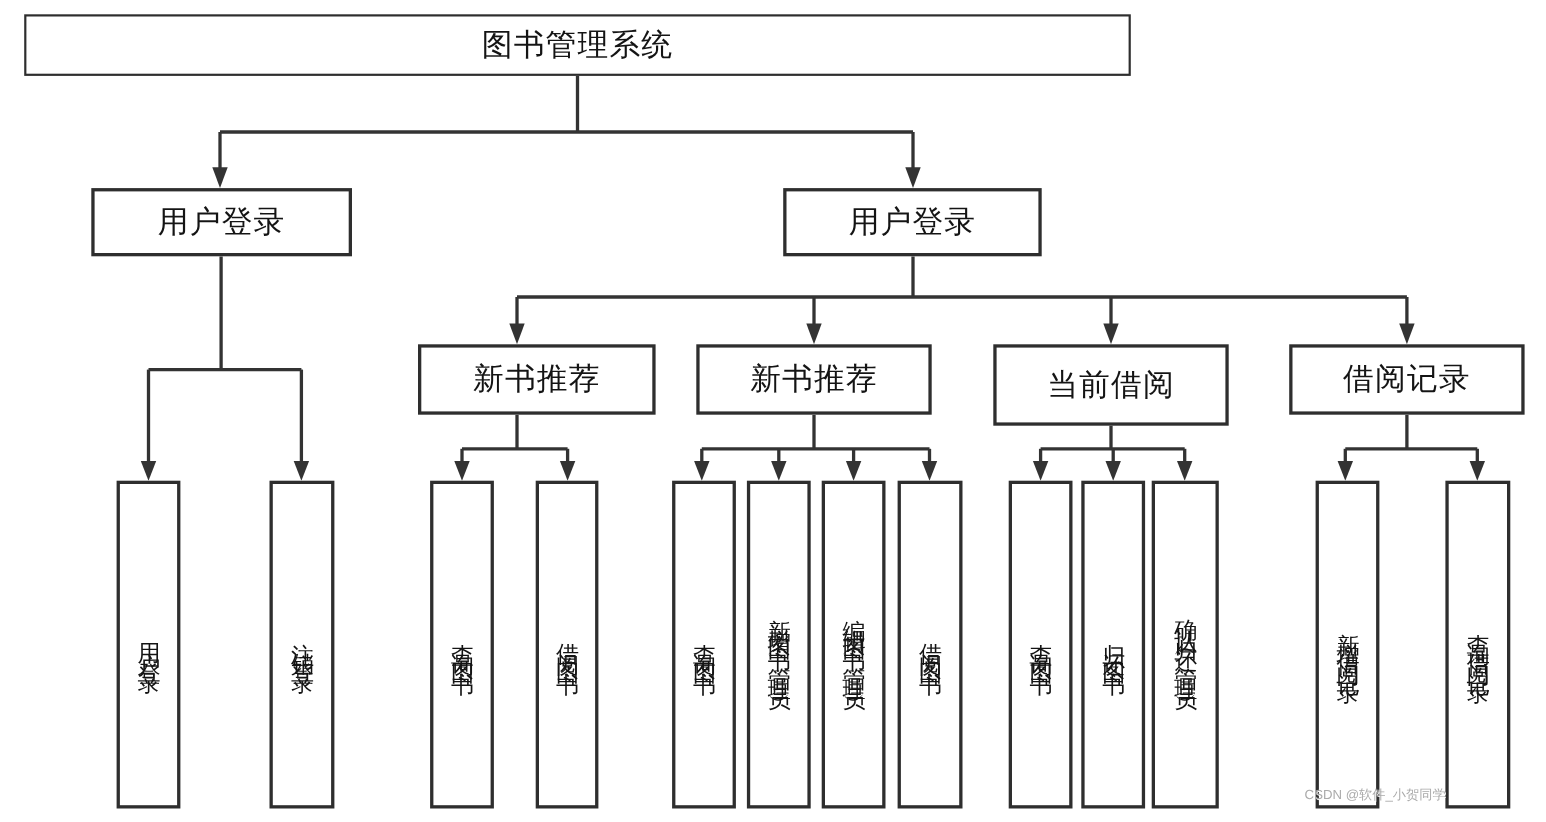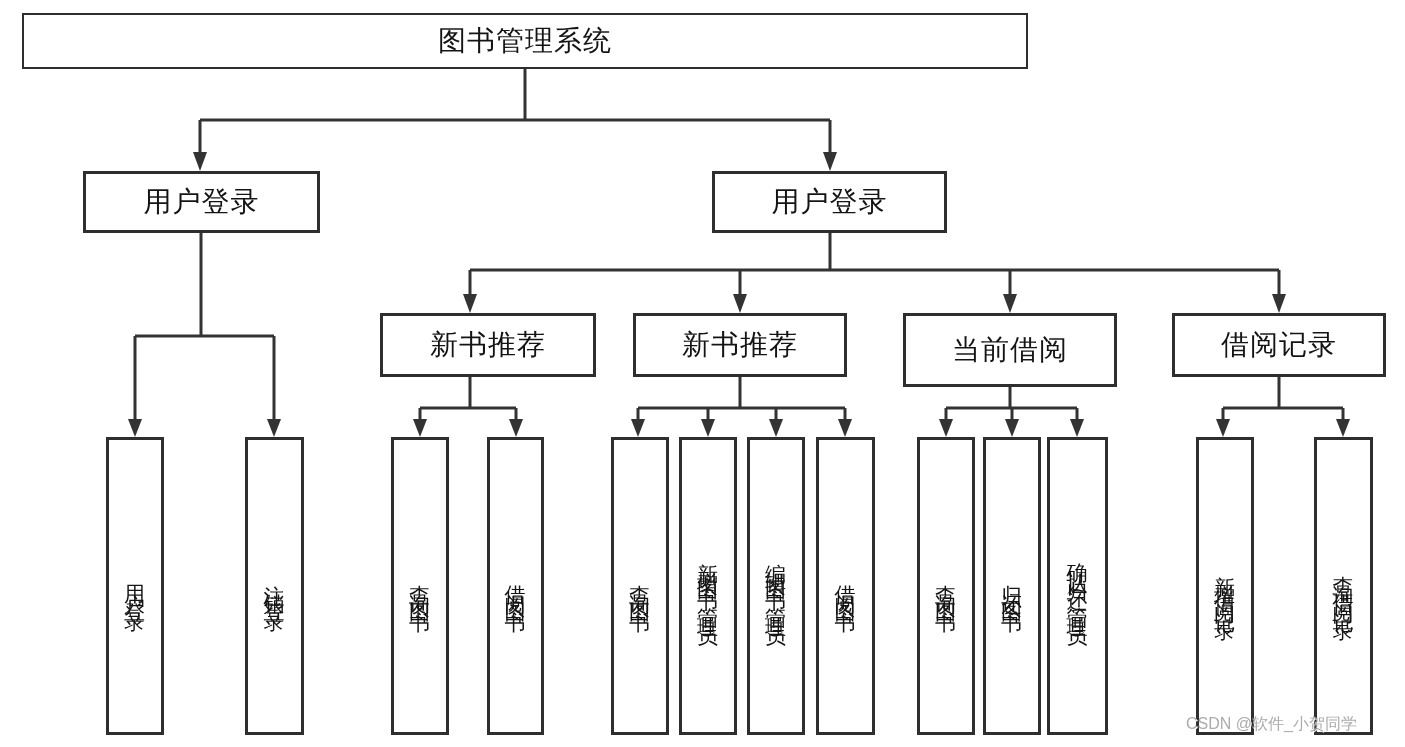--- a/index.html
+++ b/index.html
@@ -33,21 +33,21 @@
     text-orientation: mixed;
     font-size: 21px;
     letter-spacing: 9px;
     line-height: 1;
     white-space: nowrap;
   }
   .watermark {
     position: absolute;
     left: 1186px;
     top: 714px;
-    font-size: 16px;
+    font-size: 12px;
     color: #ababab;
     text-shadow: 1px 1px 0 #ffffff;
     white-space: nowrap;
   }
 </style>
 </head>
 <body>
 
 <div class="canvas">
 

